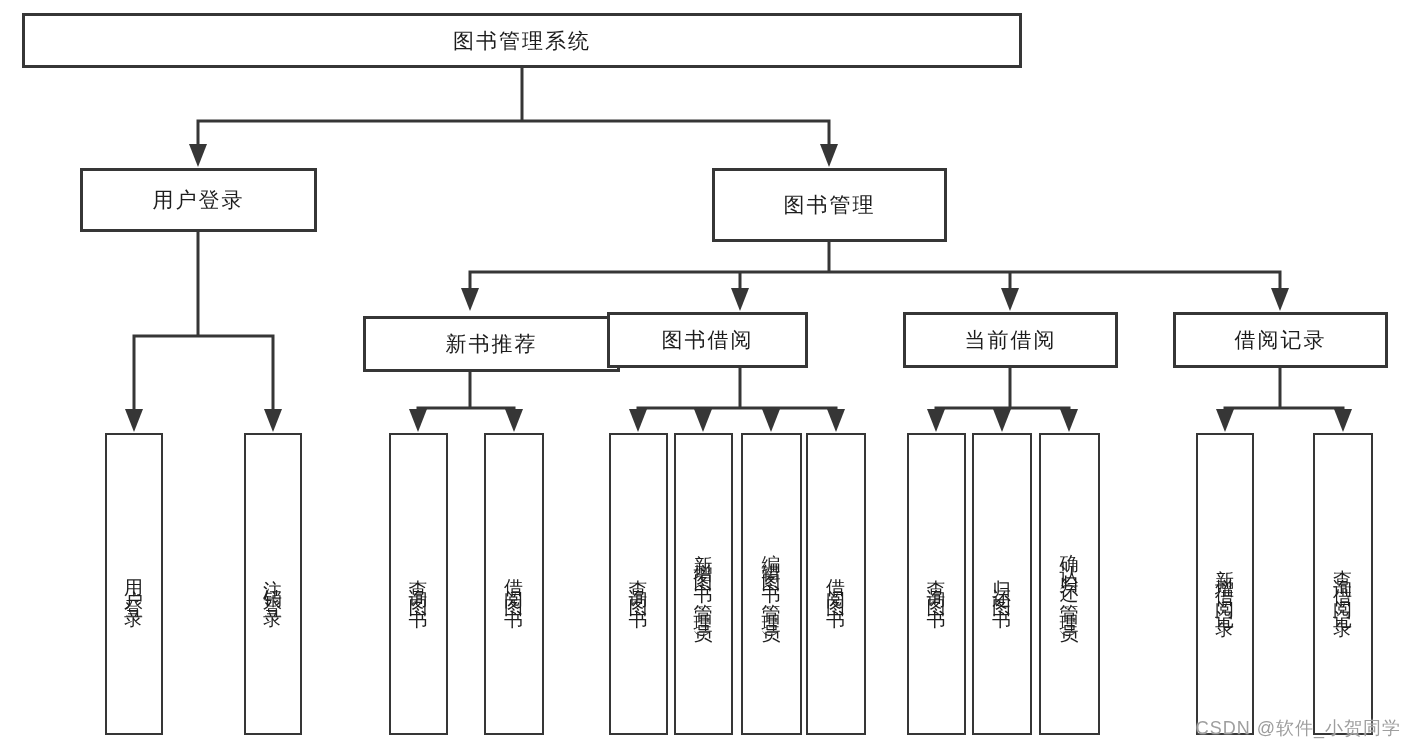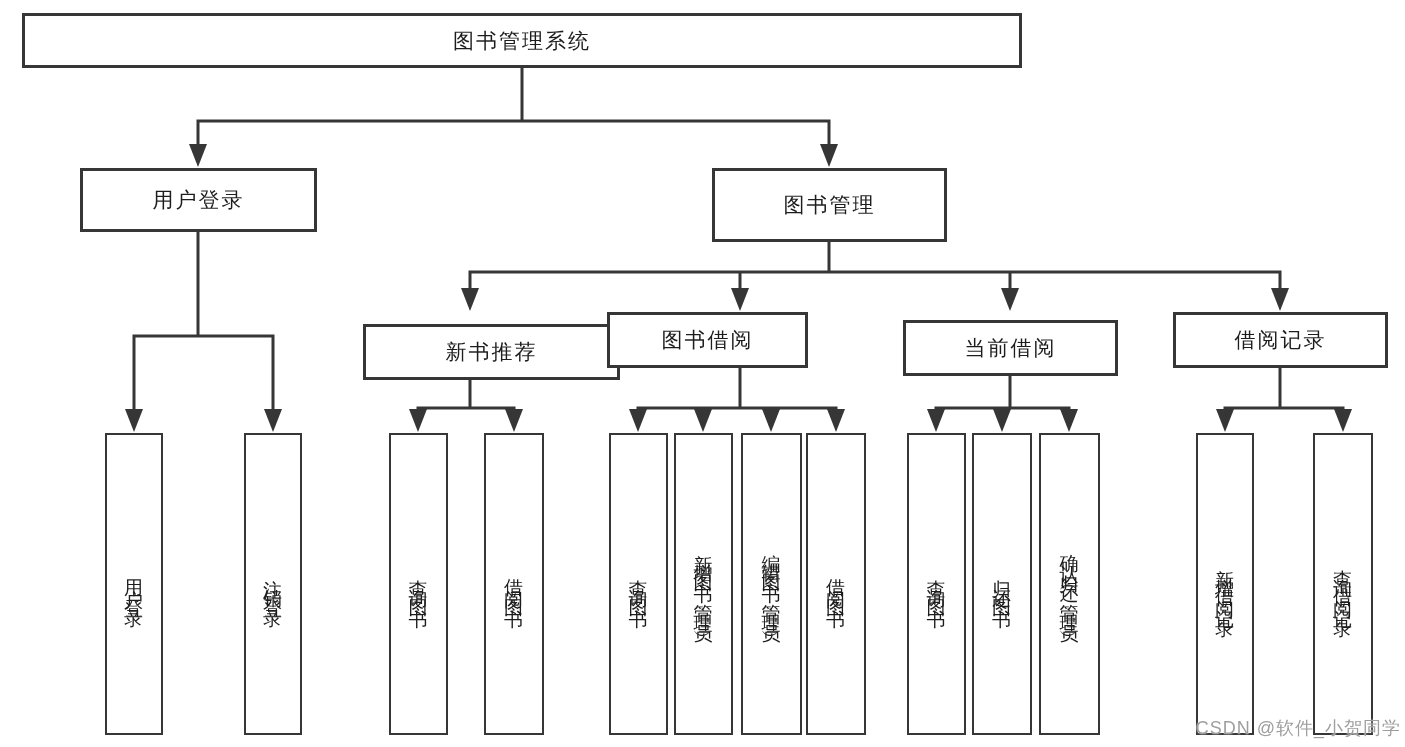--- a/index.html
+++ b/index.html
@@ -128,27 +128,27 @@
     <span>图书管理系统</span>
   </div>
 
   <div class="box hbox" style="left:80px; top:168px; width:237px; height:64px;">
     <span>用户登录</span>
   </div>
   <div class="box hbox" style="left:712px; top:168px; width:235px; height:74px;">
     <span>图书管理</span>
   </div>
 
-  <div class="box hbox" style="left:363px; top:324px; width:257px; height:56px;">
+  <div class="box hbox" style="left:363px; top:316px; width:257px; height:56px;">
     <span>新书推荐</span>
   </div>
   <div class="box hbox" style="left:607px; top:312px; width:201px; height:56px;">
     <span>图书借阅</span>
   </div>
-  <div class="box hbox" style="left:903px; top:312px; width:215px; height:56px;margin-top:8px;">
+  <div class="box hbox" style="left:903px; top:312px; width:215px; height:56px;">
     <span>当前借阅</span>
   </div>
   <div class="box hbox" style="left:1173px; top:312px; width:215px; height:56px;">
     <span>借阅记录</span>
   </div>
 
   <div class="box leaf" style="left:105px; top:433px; width:58px; height:302px;">
     <span class="vtext">用户登录</span>
   </div>
   <div class="box leaf" style="left:244px; top:433px; width:58px; height:302px;">

